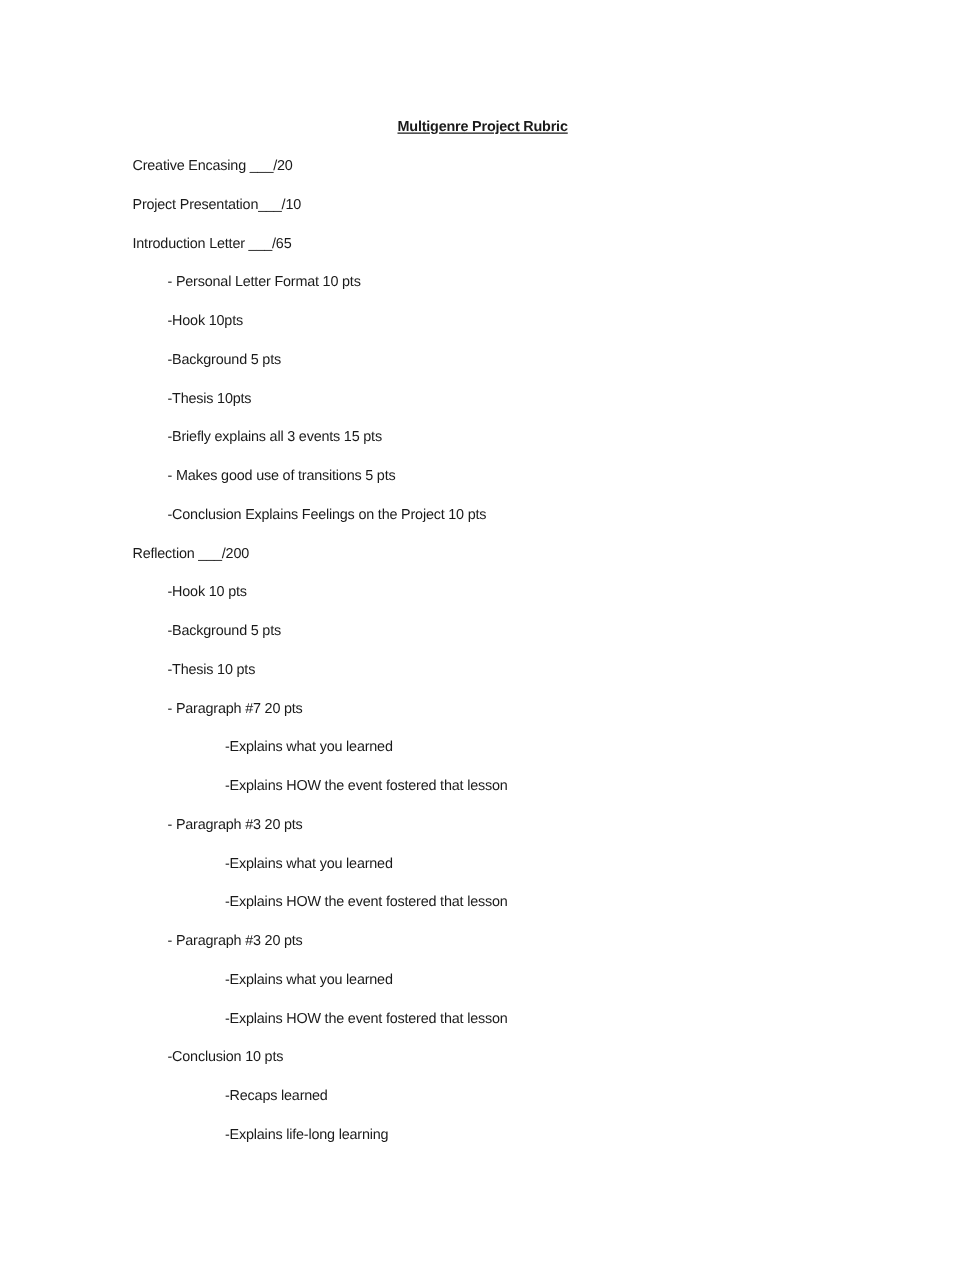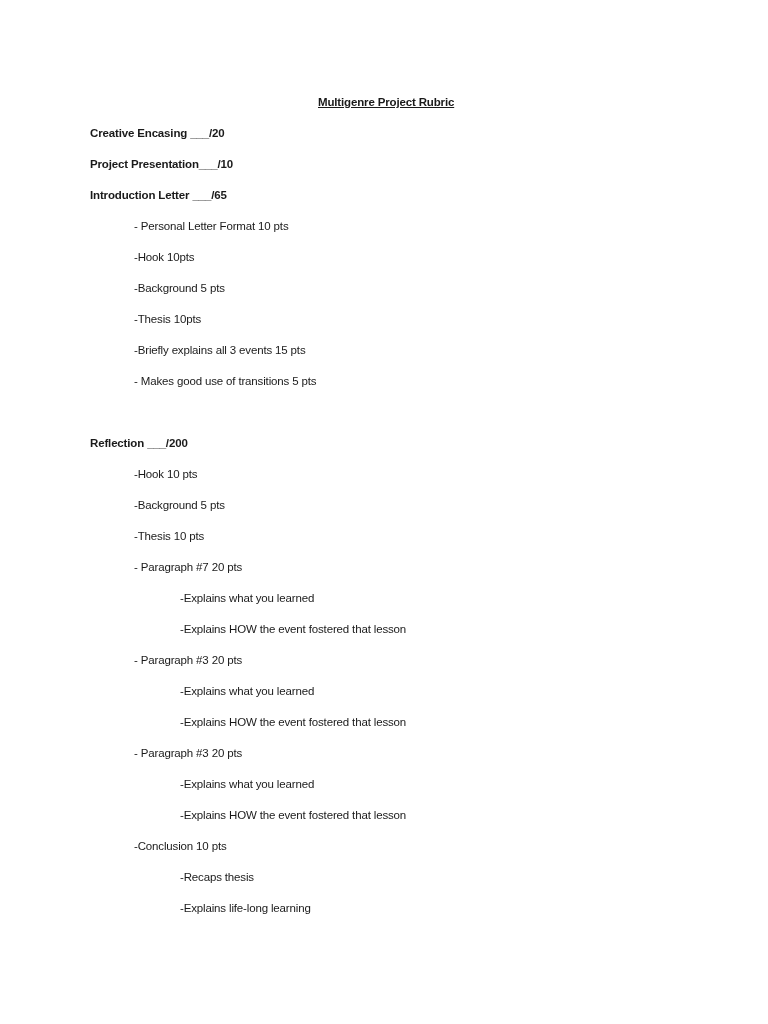--- a/index.html
+++ b/index.html
@@ -28,53 +28,54 @@
       white-space: nowrap;
       letter-spacing: -0.15px;
     }
     .title {
       font-weight: bold;
       text-decoration: underline;
       left: 318px;
       top: 95px;
     }
     .heading {
-      font-weight: bold;
-      left: 90px;
+      font-weight: normal;
+      left: 106px;
     }
     .l1 { left: 134px; }
     .l2 { left: 180px; }
   </style>
 </head>
 <body>
 
 <div class="page">
   <div class="line title">Multigenre Project Rubric</div>
 
   <div class="line heading" style="top:126px">Creative Encasing ___/20</div>
   <div class="line heading" style="top:157px">Project Presentation___/10</div>
   <div class="line heading" style="top:188px">Introduction Letter ___/65</div>
 
   <div class="line l1" style="top:219px">- Personal Letter Format 10 pts</div>
   <div class="line l1" style="top:250px">-Hook 10pts</div>
   <div class="line l1" style="top:281px">-Background 5 pts</div>
   <div class="line l1" style="top:312px">-Thesis 10pts</div>
   <div class="line l1" style="top:343px">-Briefly explains all 3 events 15 pts</div>
   <div class="line l1" style="top:374px">- Makes good use of transitions 5 pts</div>
+  <div class="line l1" style="top:405px">-Conclusion Explains Feelings on the Project 10 pts</div>
 
   <div class="line heading" style="top:436px">Reflection ___/200</div>
 
   <div class="line l1" style="top:467px">-Hook 10 pts</div>
   <div class="line l1" style="top:498px">-Background 5 pts</div>
   <div class="line l1" style="top:529px">-Thesis 10 pts</div>
   <div class="line l1" style="top:560px">- Paragraph #7 20 pts</div>
   <div class="line l2" style="top:591px">-Explains what you learned</div>
   <div class="line l2" style="top:622px">-Explains HOW the event fostered that lesson</div>
   <div class="line l1" style="top:653px">- Paragraph #3 20 pts</div>
   <div class="line l2" style="top:684px">-Explains what you learned</div>
   <div class="line l2" style="top:715px">-Explains HOW the event fostered that lesson</div>
   <div class="line l1" style="top:746px">- Paragraph #3 20 pts</div>
   <div class="line l2" style="top:777px">-Explains what you learned</div>
   <div class="line l2" style="top:808px">-Explains HOW the event fostered that lesson</div>
   <div class="line l1" style="top:839px">-Conclusion 10 pts</div>
-  <div class="line l2" style="top:870px">-Recaps thesis</div>
+  <div class="line l2" style="top:870px">-Recaps learned</div>
   <div class="line l2" style="top:901px">-Explains life-long learning</div>
 </div>
 
 </body></html>

